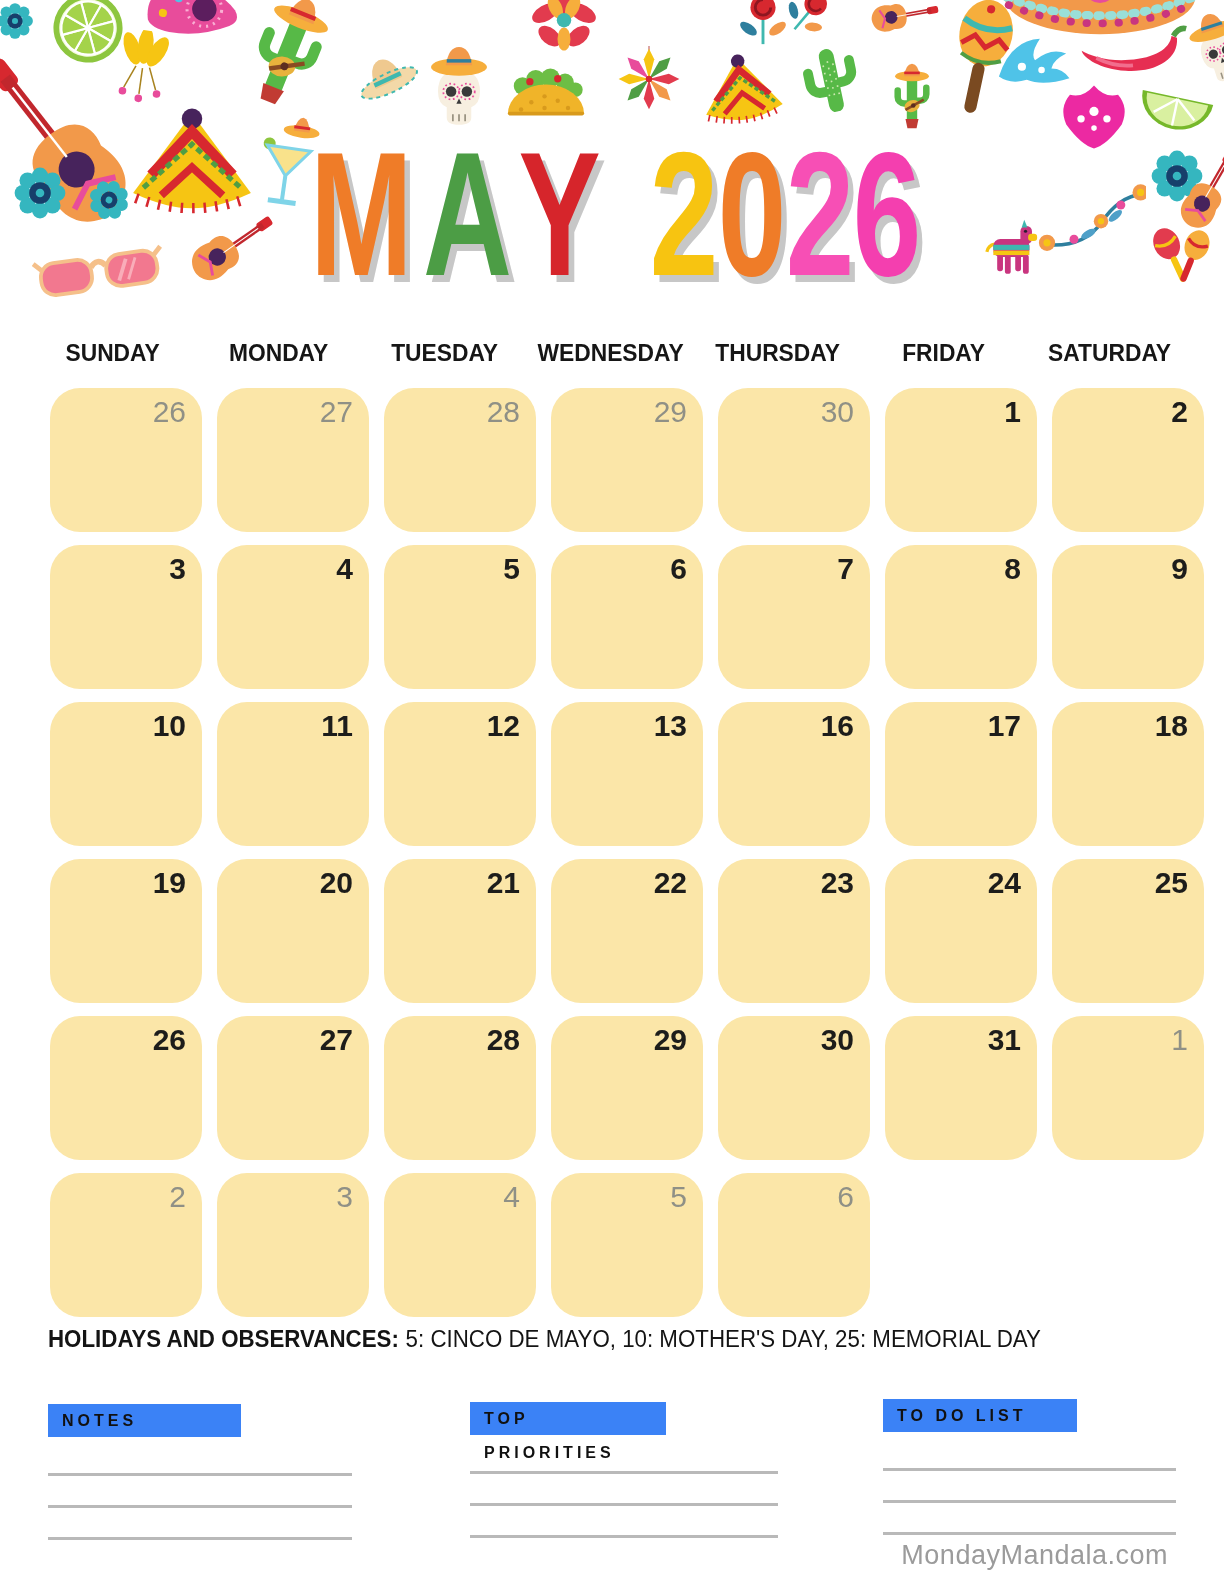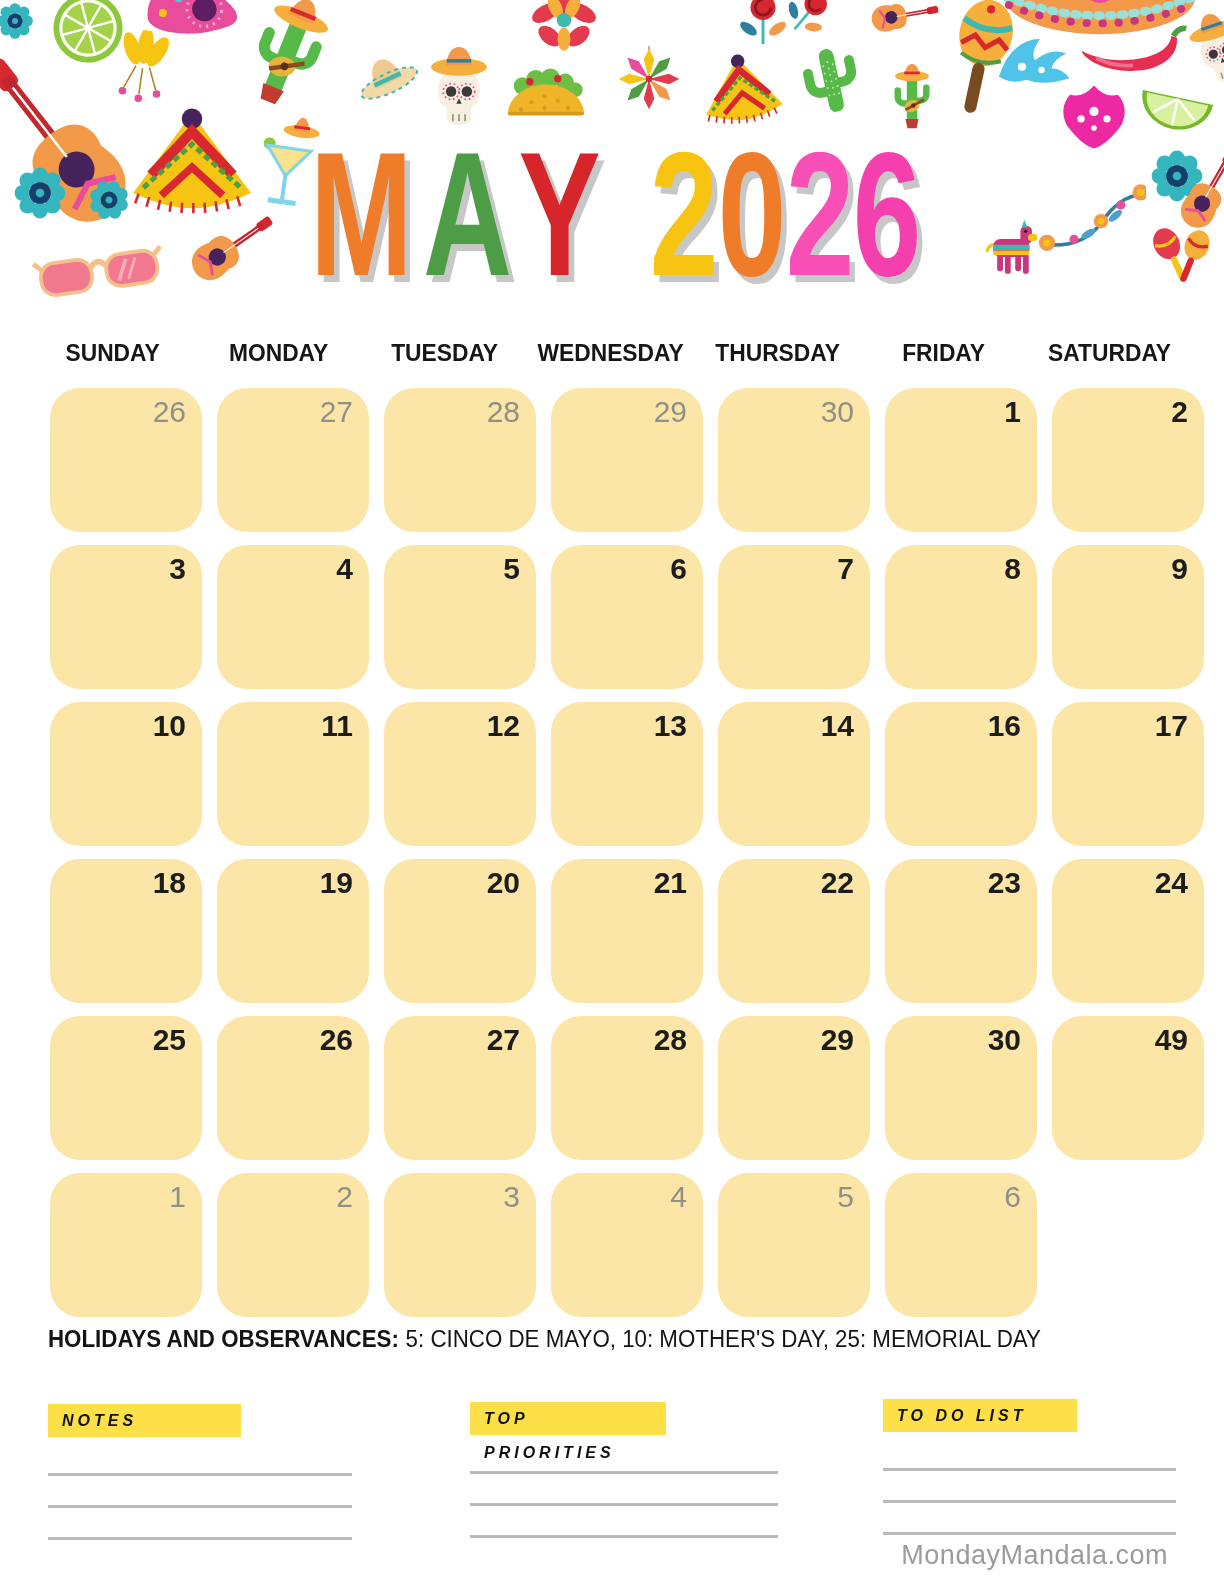--- a/index.html
+++ b/index.html
@@ -25,23 +25,23 @@
   .cell{background:var(--cell,#FBE6A8);border-radius:30px;position:relative;}
   .num{position:absolute;top:7px;right:16px;font-size:30px;font-weight:700;color:#1D1D1B;}
   .num.muted{color:#8F9086;font-weight:400;}
   
   .holidays{position:absolute;left:48px;top:1326px;font-size:23px;color:#141414;
             white-space:nowrap;transform:scaleX(.97);transform-origin:left center;}
   .holidays .lab{font-weight:bold;}
   .holidays .txt{margin-left:7px;}
   
   .sec{position:absolute;}
-  .sec .bar{display:block;height:33px;line-height:34px;background:#fde047;
+  .sec .bar{display:block;height:33px;line-height:34px;background:#3b82f6;
             font-size:16px;font-weight:bold;letter-spacing:4px;color:#111;
-            padding-left:14px;font-style:italic;}
+            padding-left:14px;}
   .sec1{left:48px;top:1404px;width:304px;}  .sec1 .bar{width:179px;}
   .sec2{left:470px;top:1402px;width:308px;} .sec2 .bar{width:182px;}
   .sec3{left:883px;top:1399px;width:293px;} .sec3 .bar{width:180px;}
   .lines{margin-top:36px;}
   .line{height:3px;background:#B9B9B9;margin-bottom:29px;}
   
   .footer{position:absolute;right:56px;top:1540px;font-size:27px;color:#9B9B9B;
           letter-spacing:.5px;font-family:Liberation Sans, sans-serif;}
 </style>
 </head>
@@ -517,23 +517,20 @@
       <div class="cell">
         <span class="num">11</span>
       </div>
       <div class="cell">
         <span class="num">12</span>
       </div>
       <div class="cell">
         <span class="num">13</span>
       </div>
       <div class="cell">
-        <span class="num">14</span>
-      </div>
-      <div class="cell">
         <span class="num">16</span>
       </div>
       <div class="cell">
         <span class="num">17</span>
       </div>
       <div class="cell">
         <span class="num">18</span>
       </div>
       <div class="cell">
         <span class="num">19</span>
@@ -565,21 +562,21 @@
       <div class="cell">
         <span class="num">28</span>
       </div>
       <div class="cell">
         <span class="num">29</span>
       </div>
       <div class="cell">
         <span class="num">30</span>
       </div>
       <div class="cell">
-        <span class="num">49</span>
+        <span class="num">31</span>
       </div>
       <div class="cell">
         <span class="num muted">1</span>
       </div>
       <div class="cell">
         <span class="num muted">2</span>
       </div>
       <div class="cell">
         <span class="num muted">3</span>
       </div>

